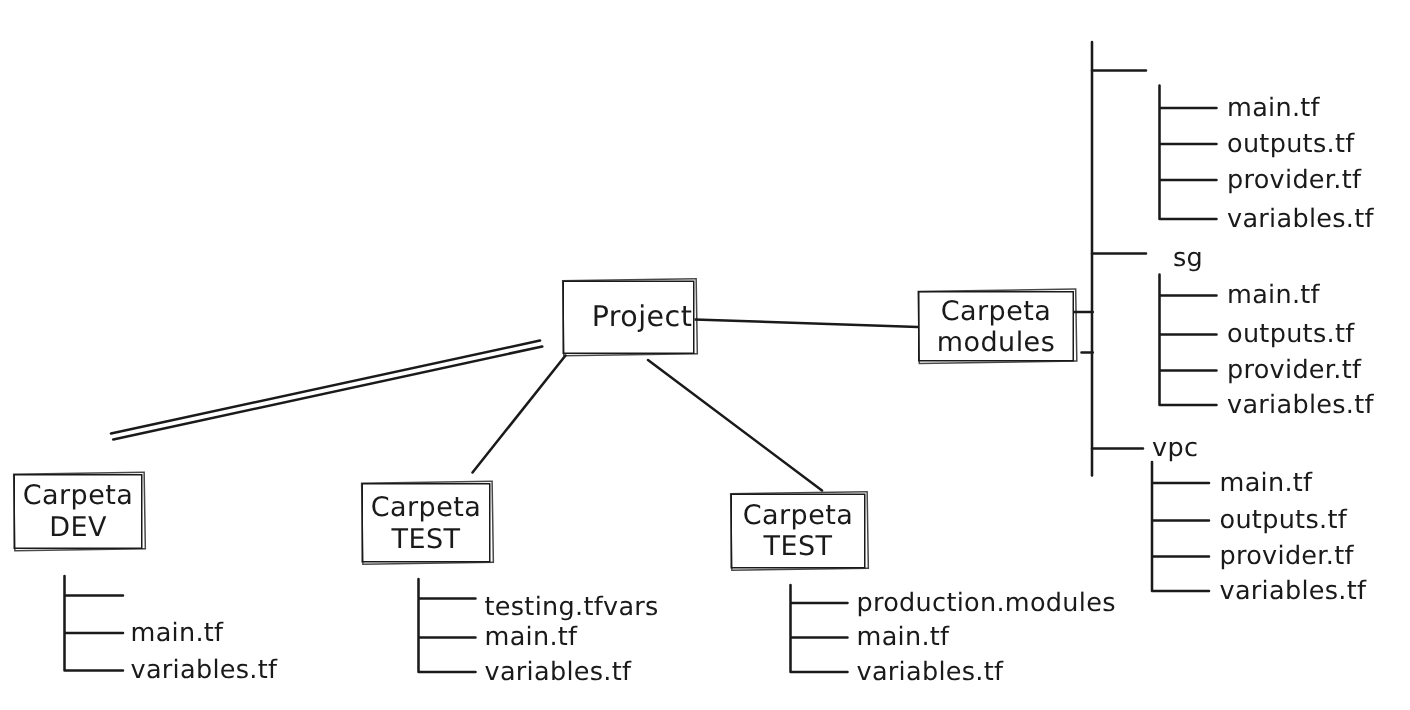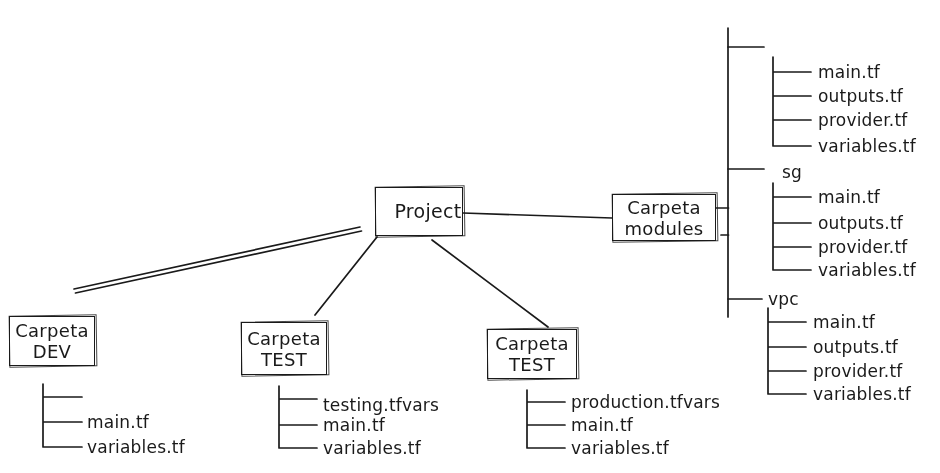--- a/index.html
+++ b/index.html
@@ -137,17 +137,17 @@
   <div class="tree-label" style="left:813px; top:360px;">provider.tf</div>
   <div class="tree-label" style="left:813px; top:383px;">variables.tf</div>
 
   <div class="tree-label" style="left:87px; top:411px;">main.tf</div>
   <div class="tree-label" style="left:87px; top:436px;">variables.tf</div>
 
   <div class="tree-label" style="left:323px; top:394px;">testing.tfvars</div>
   <div class="tree-label" style="left:323px; top:414px;">main.tf</div>
   <div class="tree-label" style="left:323px; top:437px;">variables.tf</div>
 
-  <div class="tree-label" style="left:571px; top:391px;">production.tfvars</div>
+  <div class="tree-label" style="left:571px; top:391px;">production.modules</div>
   <div class="tree-label" style="left:571px; top:414px;">main.tf</div>
   <div class="tree-label" style="left:571px; top:437px;">variables.tf</div>
 
 </div>
 
 </body></html>

